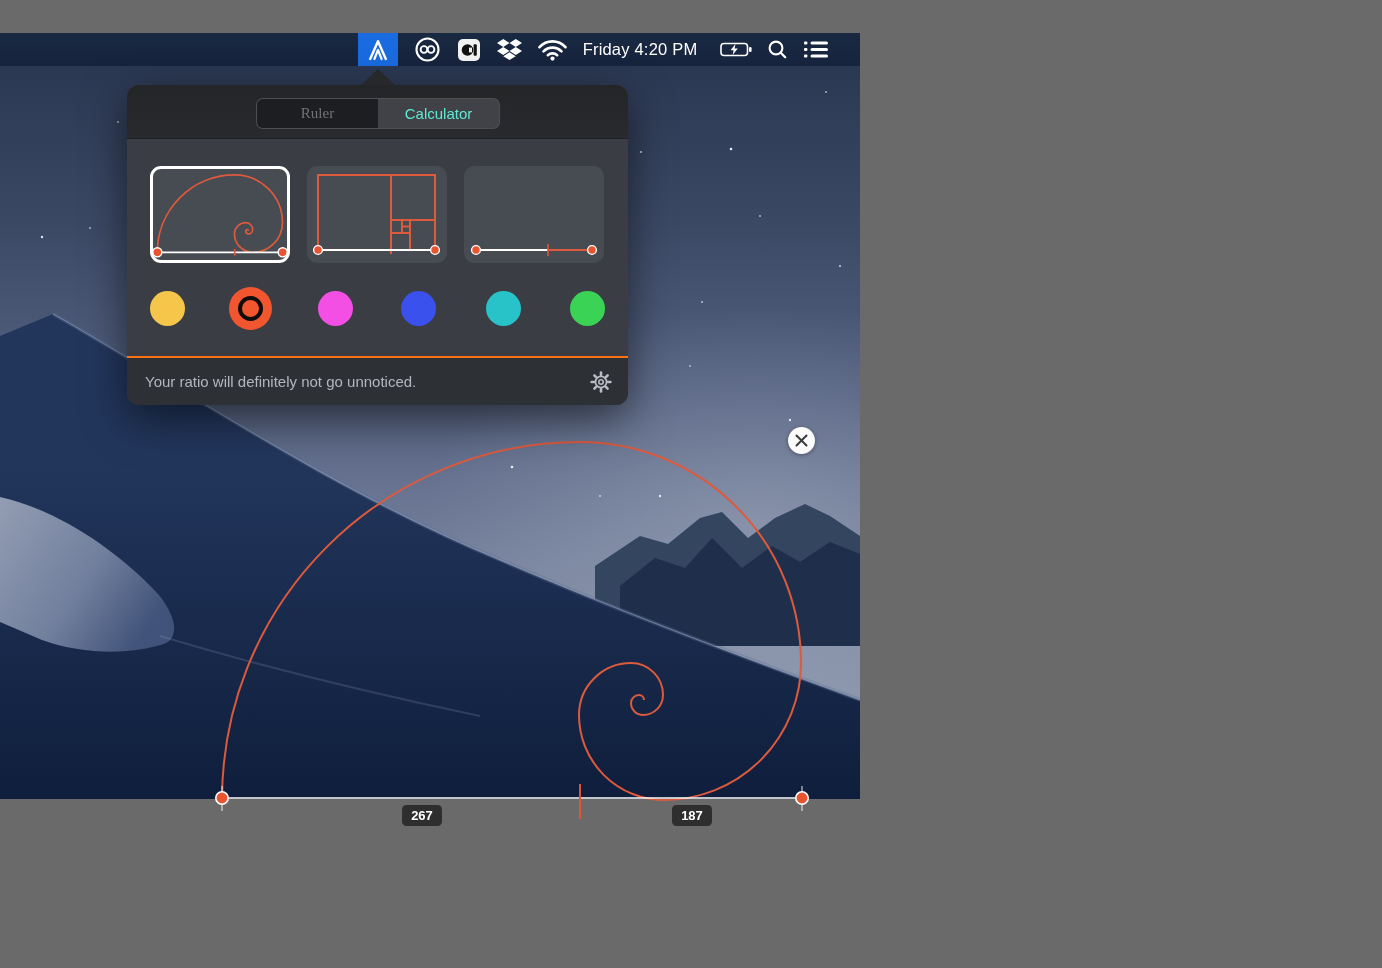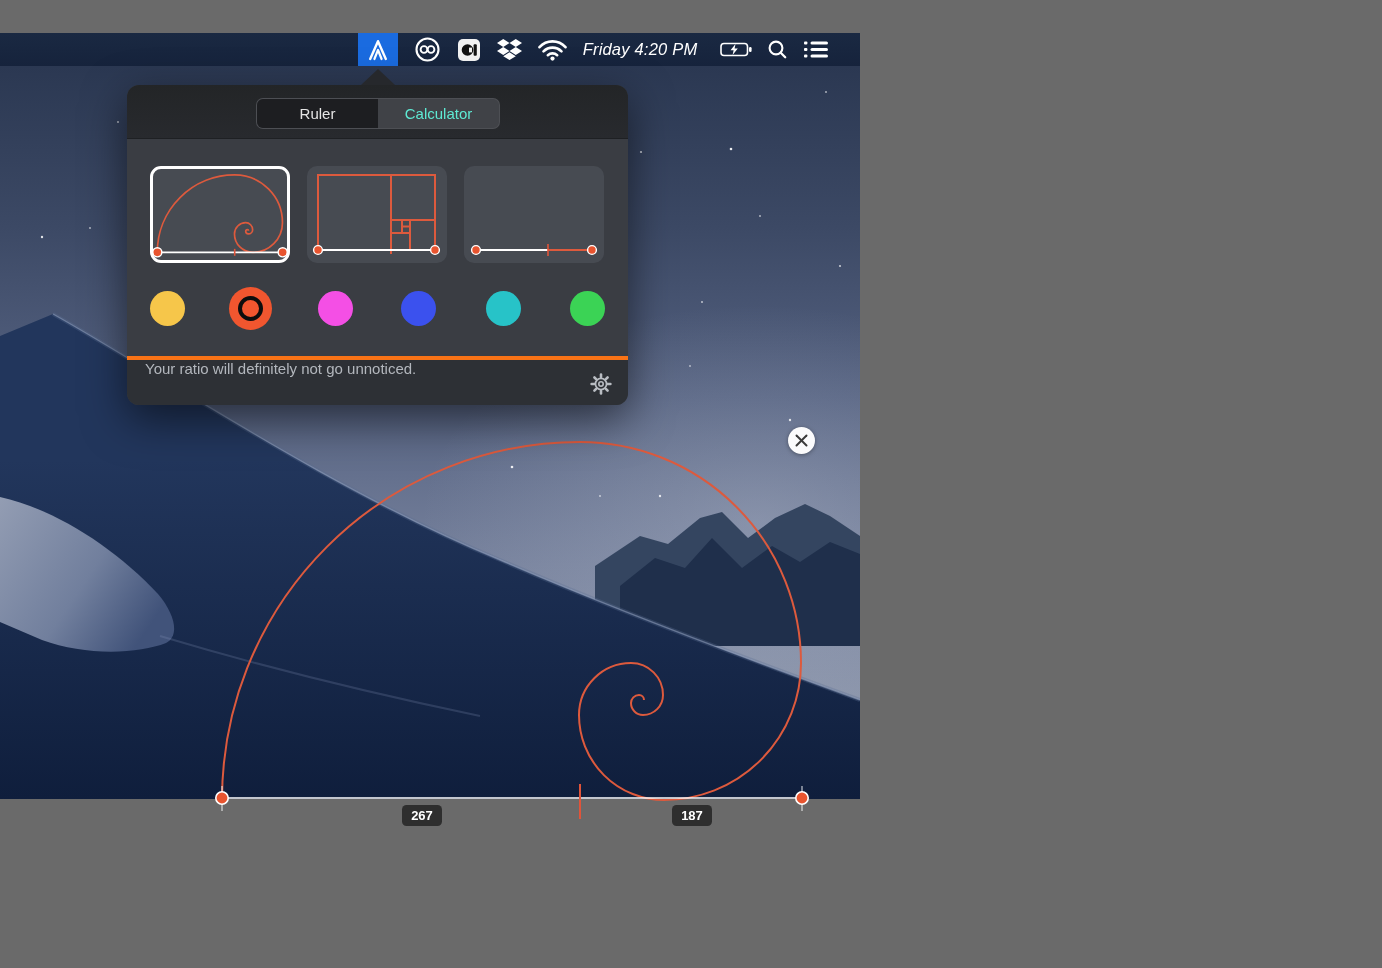--- a/index.html
+++ b/index.html
@@ -4,21 +4,21 @@
 <style>
   * { margin:0; padding:0; box-sizing:border-box; }
   html,body { width:1382px; height:968px; overflow:hidden; font-family:"Liberation Sans", sans-serif; }
   .canvas { position:relative; width:1382px; height:968px; background:#6a6a6a; }
 
   
   .screen { position:absolute; left:0; top:33px; width:860px; height:766px; }
 
   
   .menubar { position:absolute; left:0; top:0; width:860px; height:33px; background:linear-gradient(to bottom,#1a2942,#16233c); }
-  .mb-item { position:absolute; top:0; height:33px; display:flex; align-items:center; justify-content:center;font-style:italic; }
+  .mb-item { position:absolute; top:0; height:33px; display:flex; align-items:center; justify-content:center; }
   .mb-highlight { left:358px; width:40px; background:#1a6be0; }
   .mb-clock { left:574px; width:132px; color:#ffffff; font-size:16.5px; letter-spacing:.2px; white-space:nowrap; }
 
   
   .wallpaper { position:absolute; left:0; top:33px; width:860px; height:733px; overflow:hidden;
     background:
       radial-gradient(ellipse 560px 360px at 88% 62%, rgba(196,203,218,.30), rgba(196,203,218,0) 60%),
       linear-gradient(to bottom, #2b3852 0%, #3c4965 22%, #556281 45%, #76819c 68%, #9aa3b5 100%); }
   .wallpaper svg { display:block; }
 
@@ -32,33 +32,33 @@
   
   .panel { position:absolute; left:127px; top:85px; width:501px; height:320px; border-radius:12px;
     background:#3a3d43; box-shadow:0 14px 44px rgba(0,0,0,.55); }
   .panel-arrow { position:absolute; left:234px; top:-16px; width:0; height:0;
     border-left:17px solid transparent; border-right:17px solid transparent; border-bottom:16px solid #26282c; }
   .panel-header { position:absolute; left:0; top:0; width:100%; height:54px; background:linear-gradient(to bottom,#232527,#282a2e);
     border-radius:12px 12px 0 0; border-bottom:1px solid #1e2023; }
   .segmented { position:absolute; left:129px; top:13px; width:244px; height:31px; display:flex;
     border-radius:7px; overflow:hidden; border:1px solid rgba(255,255,255,.07); background:#404247; }
   .seg { flex:1; display:flex; align-items:center; justify-content:center; font-size:15px; color:#5eead4; cursor:pointer; }
-  .seg.sel { background:#1d1e21; color:#e5e5e5; }
+  .seg.sel { background:#1d1e21; color:#737373;font-family:Liberation Serif, serif; }
 
   .thumb { position:absolute; top:81px; width:140px; height:97px; border-radius:10px; background:#474b52; cursor:pointer; }
   .thumb.selected { border:3px solid #ffffff; border-radius:11px; }
   .thumb svg { display:block; width:100%; height:100%; }
 
   .swatch { position:absolute; border-radius:50%; cursor:pointer; }
   .swatch.normal { width:35px; height:35px; top:206px; }
   .swatch.selected { width:43px; height:43px; top:202px; display:flex; align-items:center; justify-content:center; }
   .swatch-ring { width:25px; height:25px; border-radius:50%; border:4px solid #0d0d0d; }
 
   .panel-footer { position:absolute; left:0; top:271px; width:100%; height:49px; background:#2d3035;
-    border-radius:0 0 12px 12px; border-top:4px solid #f97316; display:flex; }
+    border-radius:0 0 12px 12px; border-top:2px solid #f97316; display:flex; align-items:center; }
   .footer-text { margin-left:18px; font-size:15px; color:#b3b7bd; }
   .gear { position:absolute; right:16px; top:13px; cursor:pointer; }
 </style>
 </head>
 <body>
 
 <div class="canvas">
 
   <div class="screen">
 

